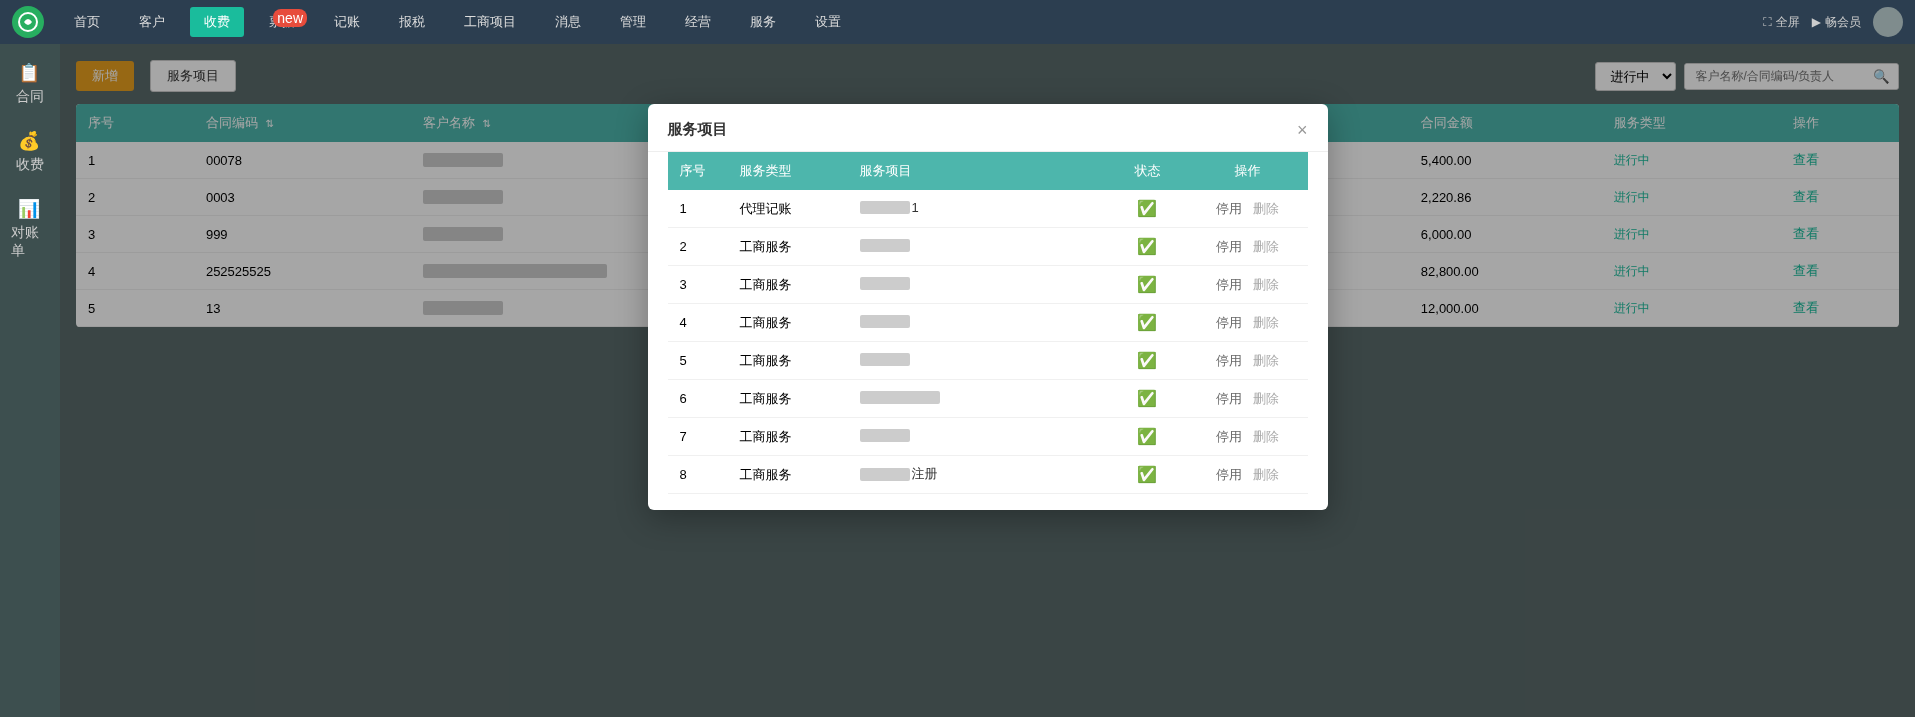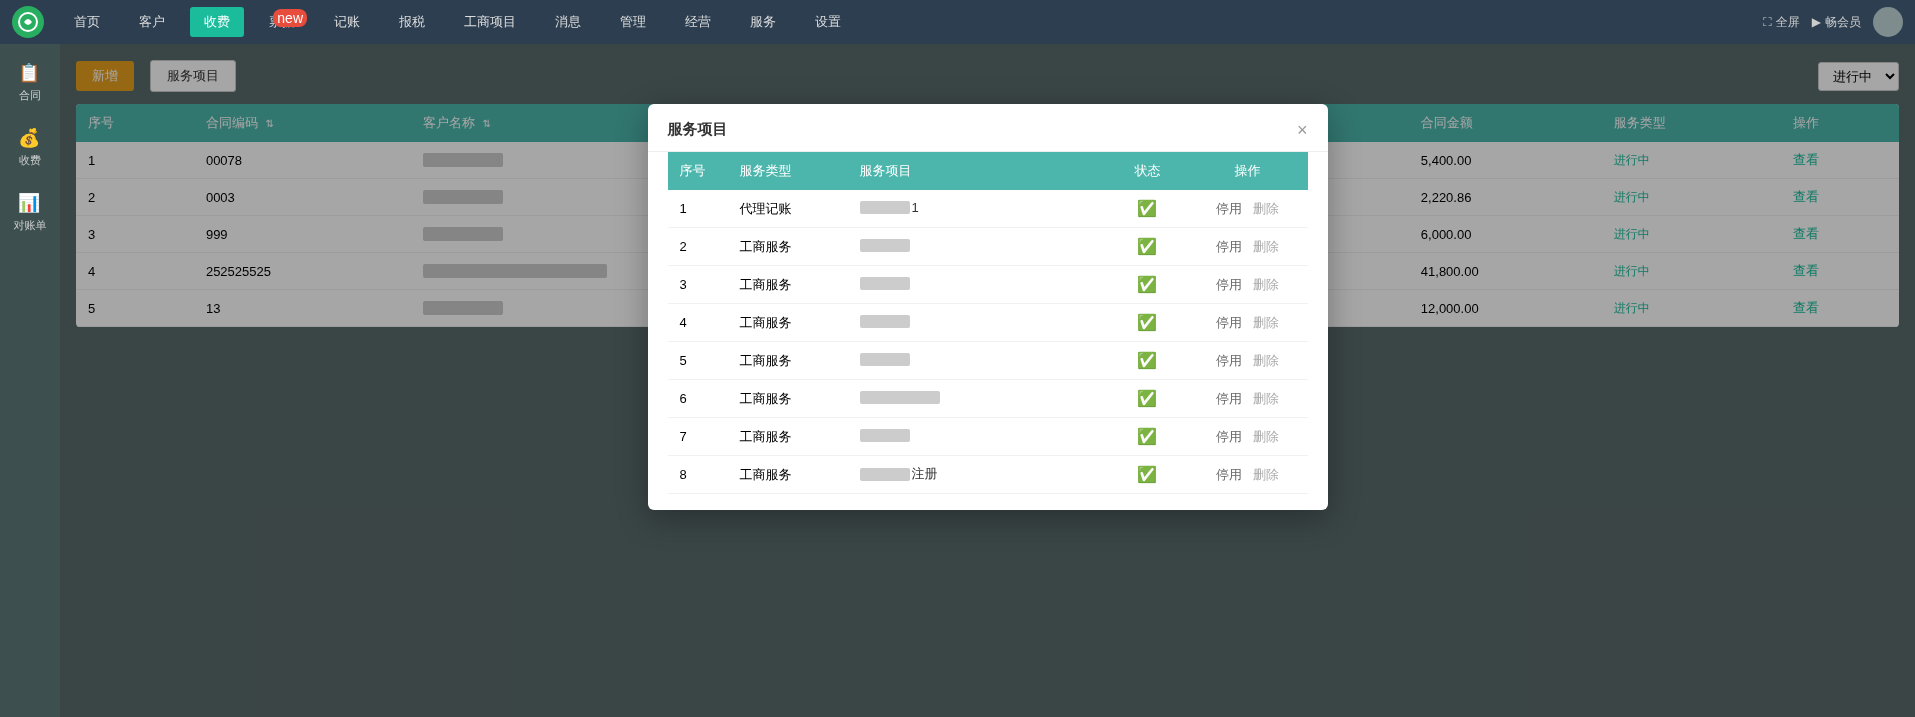--- a/index.html
+++ b/index.html
@@ -44,21 +44,21 @@
       width: 60px; background: #3d4f4f;
       display: flex; flex-direction: column; align-items: center;
       padding-top: 8px; gap: 4px;
     }
     .sidebar-item {
       display: flex; flex-direction: column; align-items: center;
       padding: 10px 8px; color: #ccc; cursor: pointer;
       border-radius: 4px; width: 54px; gap: 4px;
     }
     .sidebar-item .icon { font-size: 18px; }
-    .sidebar-item .label { font-size: 11px; }
+    .sidebar-item .label { font-size: 14px; }
 
     
     .content { flex: 1; background: #5a6a6a; padding: 16px; position: relative; overflow: auto; }
 
     
     .toolbar { display: flex; align-items: center; gap: 16px; margin-bottom: 12px; }
     .btn-new {
       background: #e8a020; color: white; border: none;
       padding: 6px 16px; border-radius: 3px; cursor: pointer; font-size: 13px;
     }
@@ -184,20 +184,24 @@
 
     <div class="toolbar">
       <button class="btn-new">新增</button>
       <button class="btn-service">服务项目</button>
       <div class="toolbar-right">
         <select class="status-select">
           <option>进行中</option>
           <option>全部</option>
           <option>已结束</option>
         </select>
+        <div class="search-box">
+          <input class="search-input" type="text" placeholder="客户名称/合同编码/负责人" style="">
+          <button class="search-btn">🔍</button>
+        </div>
       </div>
     </div>
 
     <div class="table-container">
       <table class="data-table">
         <thead>
           <tr>
             <th>序号</th>
             <th>合同编码 <span class="sort-icon">⇅</span></th>
             <th>客户名称 <span class="sort-icon">⇅</span></th>
@@ -246,21 +250,21 @@
     <td><a class="action-link">查看</a></td>
   </tr>
             <tr>
     <td>4</td>
     <td>252525525</td>
     <td>
       <span style="display:inline-block;background:#ccc;color:transparent;border-radius:2px;min-width:80px;height:14px;">████████████████████</span>
     </td>
     <td>一般纳税人...</td>
     <td>201807-202403</td>
-    <td>41,800.00</td>
+    <td>82,800.00</td>
     <td><span class="status-badge">进行中</span></td>
     <td><a class="action-link">查看</a></td>
   </tr>
             <tr>
     <td>5</td>
     <td>13</td>
     <td>
       <span style="display:inline-block;background:#ccc;color:transparent;border-radius:2px;min-width:80px;height:14px;">████████</span>
     </td>
     <td>小规模记账</td>

